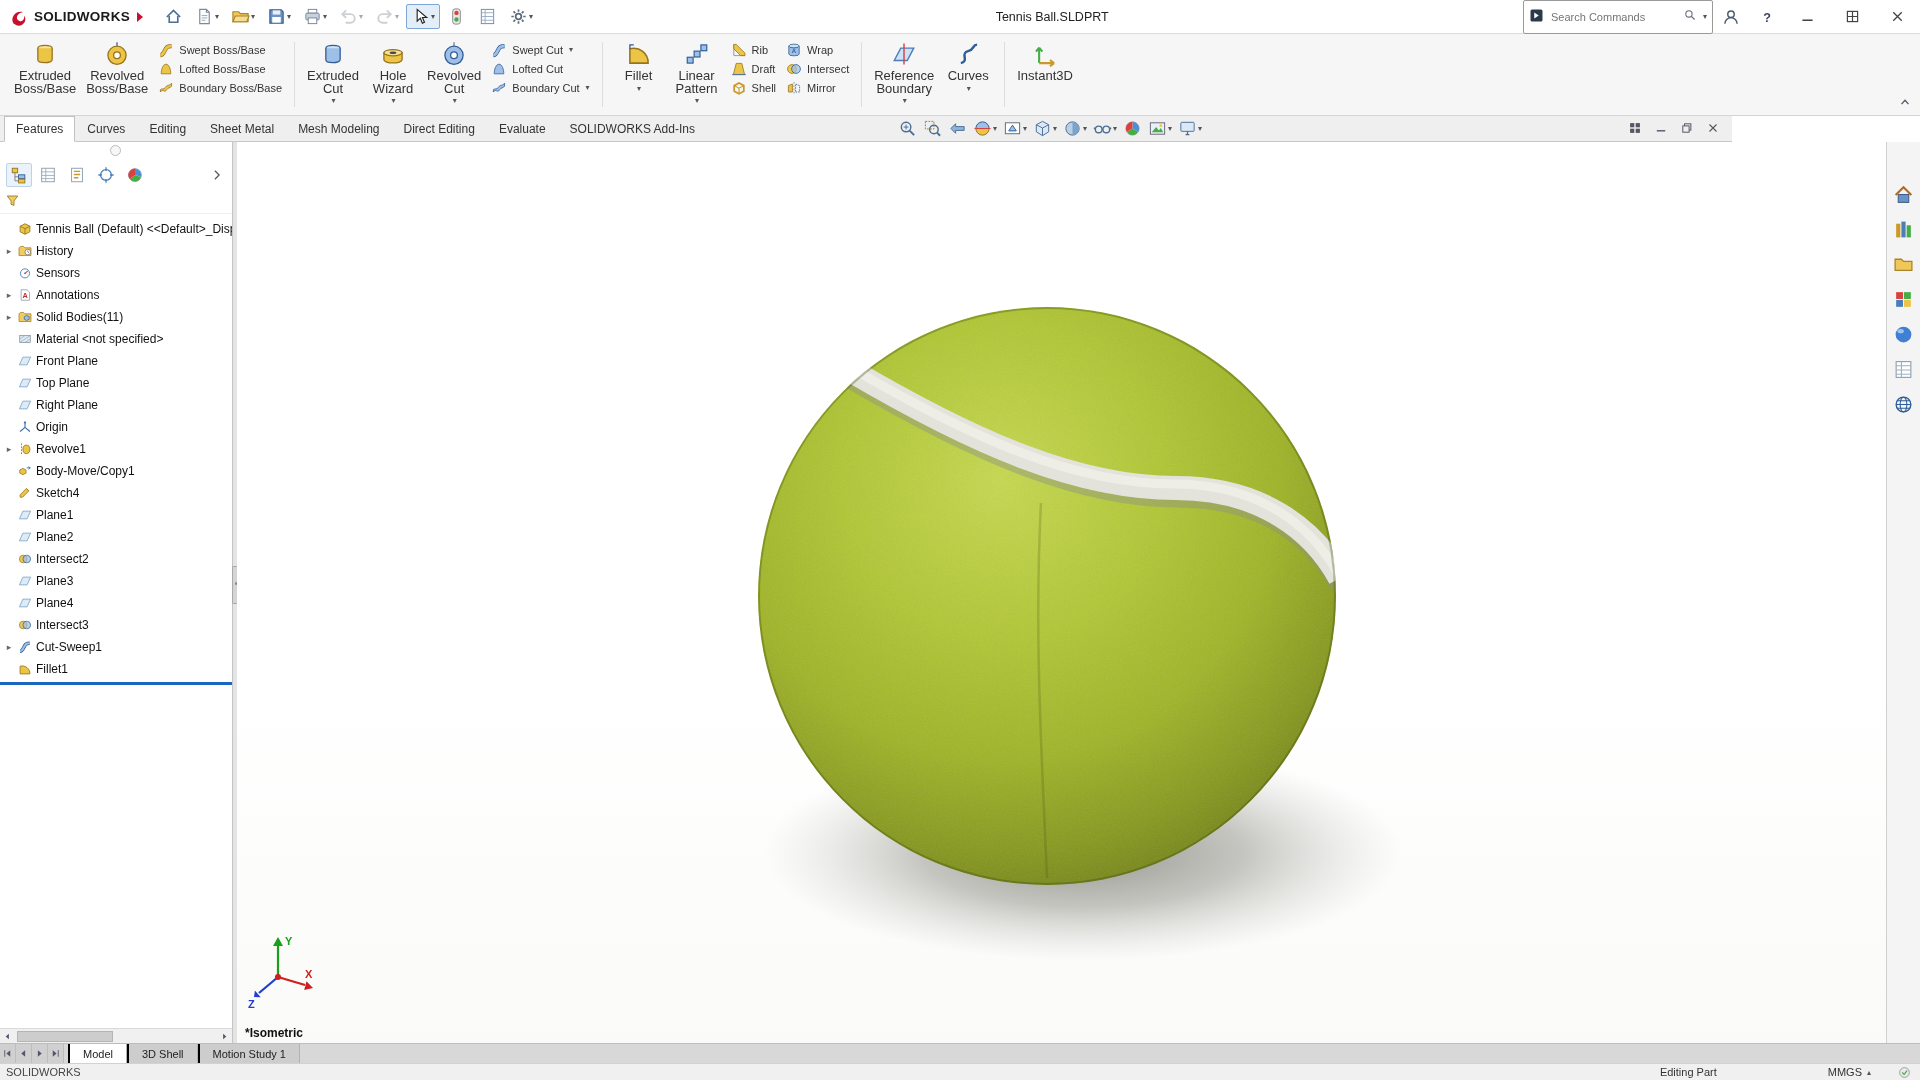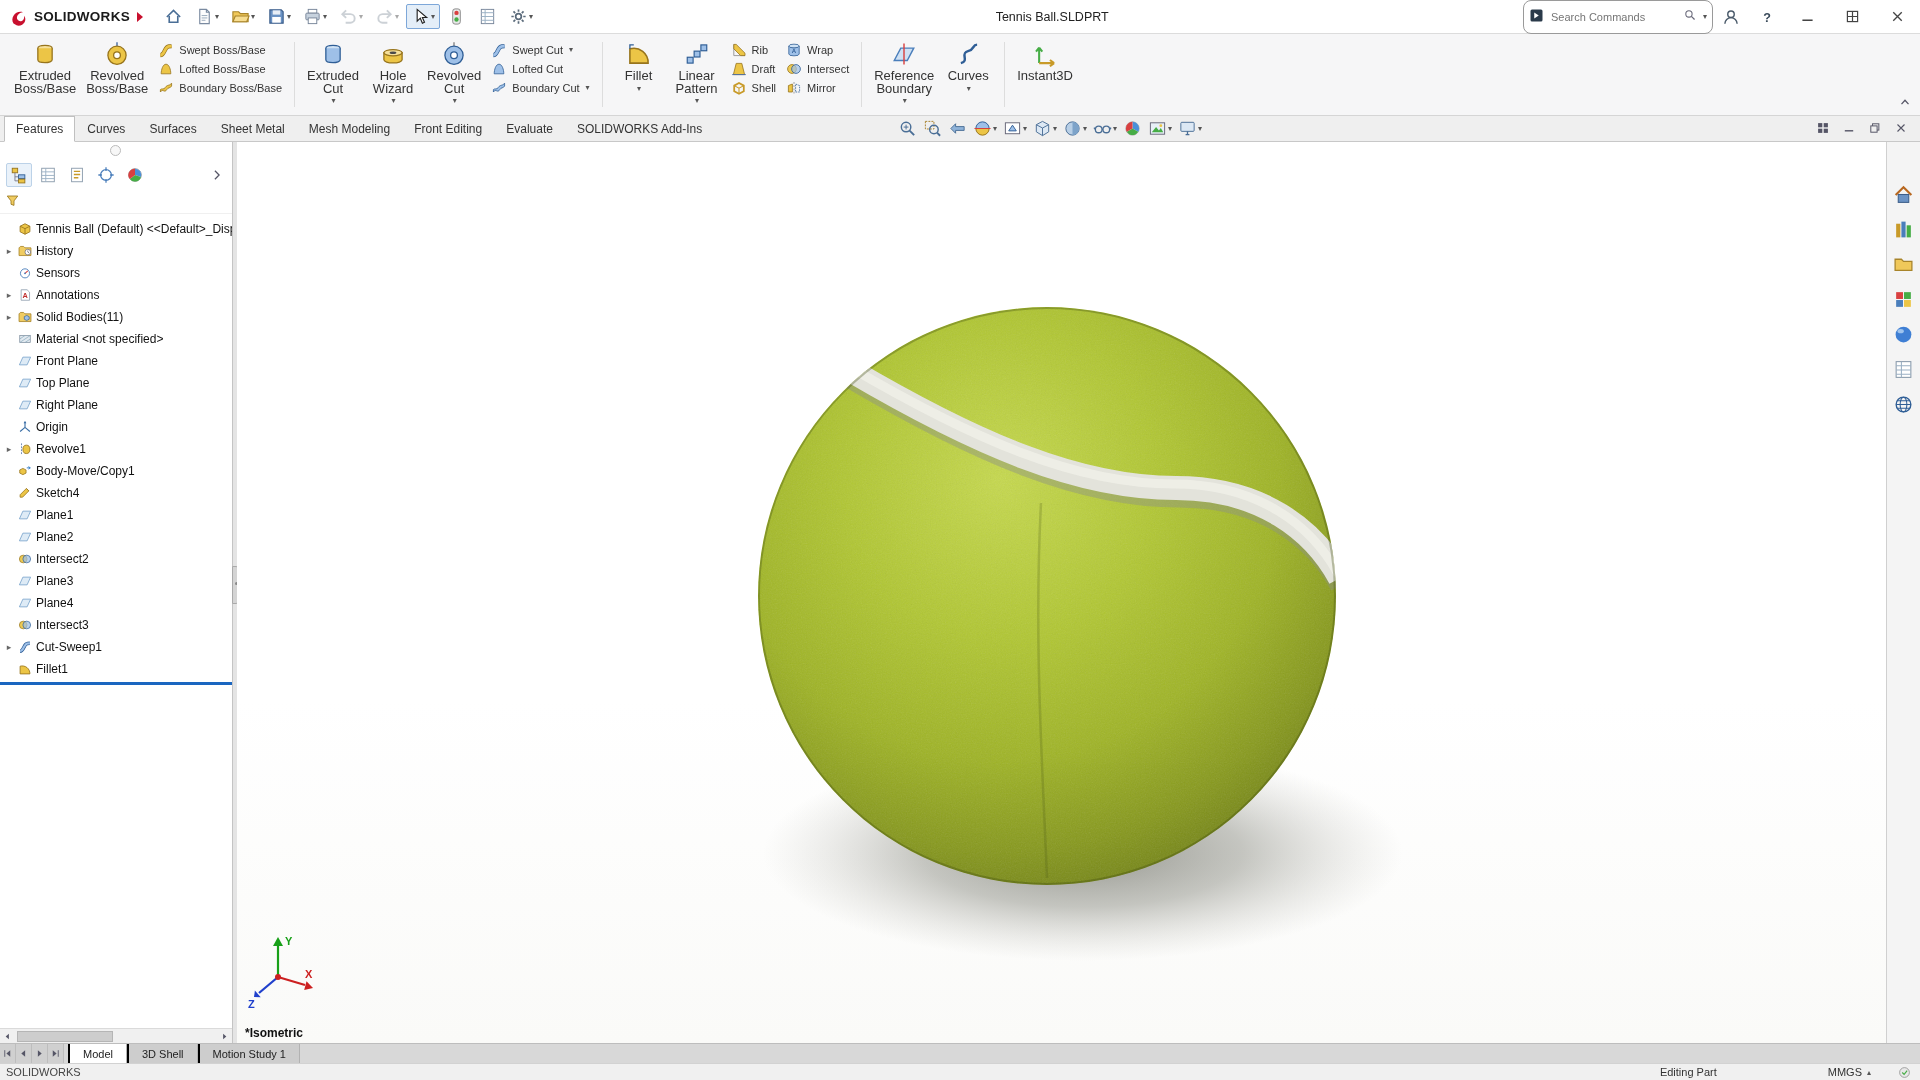--- a/index.html
+++ b/index.html
@@ -18,21 +18,21 @@
   .logo-arrow{width:0;height:0;border-left:6px solid #c8102e;border-top:5px solid transparent;
               border-bottom:5px solid transparent;margin-left:3px;}
   .qat{display:flex;align-items:center;margin-left:16px;gap:2px;}
   .qat-btn{display:flex;align-items:center;padding:2px 4px;border:1px solid transparent;border-radius:2px;}
   .qat-btn.active{border:1px solid #7da7d9;background:#e4eef8;}
   .qat-btn.disabled{opacity:.5;}
   .doc-title{position:absolute;left:54.8%;transform:translateX(-50%);top:0;line-height:34px;
              font-size:12.5px;color:#222;white-space:nowrap;}
   .tb-right{margin-left:auto;display:flex;align-items:center;}
   .searchbox{display:flex;align-items:center;gap:5px;width:190px;height:14px;border:1px solid #9a9a9a;
-             border-radius:8px;background:#fff;padding:16px 5px;}
+             border-radius:2px;background:#fff;padding:16px 5px;}
   .searchbox input{border:none;outline:none;flex:1;font-size:11px;color:#555;background:transparent;
                    font-family:"Liberation Sans","DejaVu Sans",sans-serif;min-width:0;}
   .tb-ico-btn{padding:0 9px;display:flex;align-items:center;height:34px;}
   .winctl{display:flex;height:34px;}
   .win-btn{width:45px;height:34px;display:flex;align-items:center;justify-content:center;}
 
   
   .ribbon{position:absolute;left:0;top:34px;width:1920px;height:82px;background:#f6f6f7;
           border-bottom:1px solid #d5d5d5;display:flex;align-items:stretch;padding:2px 0 2px 4px;}
   .rb-group{display:flex;align-items:flex-start;padding:1px 5px;}
@@ -40,21 +40,21 @@
   .rb-large{display:flex;flex-direction:column;align-items:center;justify-content:flex-start;
             min-width:58px;padding:3px 4px 0 4px;border:1px solid transparent;border-radius:2px;}
   .rb-label{font-size:13px;line-height:12.5px;text-align:center;white-space:pre-line;color:#333;margin-top:3px;}
   .rb-caret-below{margin-top:2px;}
   .rb-stack{display:flex;flex-direction:column;justify-content:center;gap:1px;padding:4px 2px;}
   .rb-small{display:flex;align-items:center;gap:5px;padding:1px 3px;border-radius:2px;}
   .rb-small-label{font-size:11px;color:#333;white-space:nowrap;}
   .rb-collapse{position:absolute;right:8px;bottom:3px;}
 
   
-  .tabrow{position:absolute;left:0;top:116px;width:1920px;height:26px;background:#efefef;
+  .tabrow{position:absolute;left:0;top:116px;width:1732px;height:26px;background:#efefef;
           border-bottom:1px solid #c8c8c8;display:flex;align-items:flex-end;}
   .cmtabs{display:flex;margin-left:4px;height:100%;align-items:stretch;}
   .cmtab{display:flex;align-items:center;padding:0 11px;font-size:12px;color:#333;
          border:1px solid transparent;}
   .cmtab.active{background:#fff;border:1px solid #c0c0c0;border-bottom-color:#fff;margin-bottom:-1px;}
   .headsup{position:absolute;left:898px;top:3px;display:flex;align-items:center;gap:6px;}
   .hu-btn{display:flex;align-items:center;}
   .childwin{position:absolute;right:12px;top:5px;display:flex;align-items:center;gap:12px;}
 
   
@@ -535,24 +535,24 @@
           <svg width="14" height="14" viewBox="0 0 20 20">
             <path d="M5 13 L10 7.5 L15 13" fill="none" stroke="#556" stroke-width="1.8"></path>
           </svg>
         </span></div>
   </div>
 
   <div class="tabrow">
     <div class="cmtabs" id="cmtabs">
         <div class="cmtab active">Features</div>
         <div class="cmtab">Curves</div>
-        <div class="cmtab">Surfaces</div>
+        <div class="cmtab">Editing</div>
         <div class="cmtab">Sheet Metal</div>
         <div class="cmtab">Mesh Modeling</div>
-        <div class="cmtab">Front Editing</div>
+        <div class="cmtab">Direct Editing</div>
         <div class="cmtab">Evaluate</div>
         <div class="cmtab">SOLIDWORKS Add-Ins</div>
       </div>
     <div class="headsup" id="headsup">
         <div class="hu-btn">
           <span class="icon ">
             <svg width="19" height="19" viewBox="0 0 20 20">
               <circle cx="8.5" cy="8.5" r="5" fill="none" stroke="#4a6e96" stroke-width="1.5"></circle>
               <path d="M12.2 12.2 L17 17" stroke="#4a6e96" stroke-width="2"></path>
               <path d="M6 8.5 h5 M8.5 6 v5" stroke="#4a6e96"></path>

